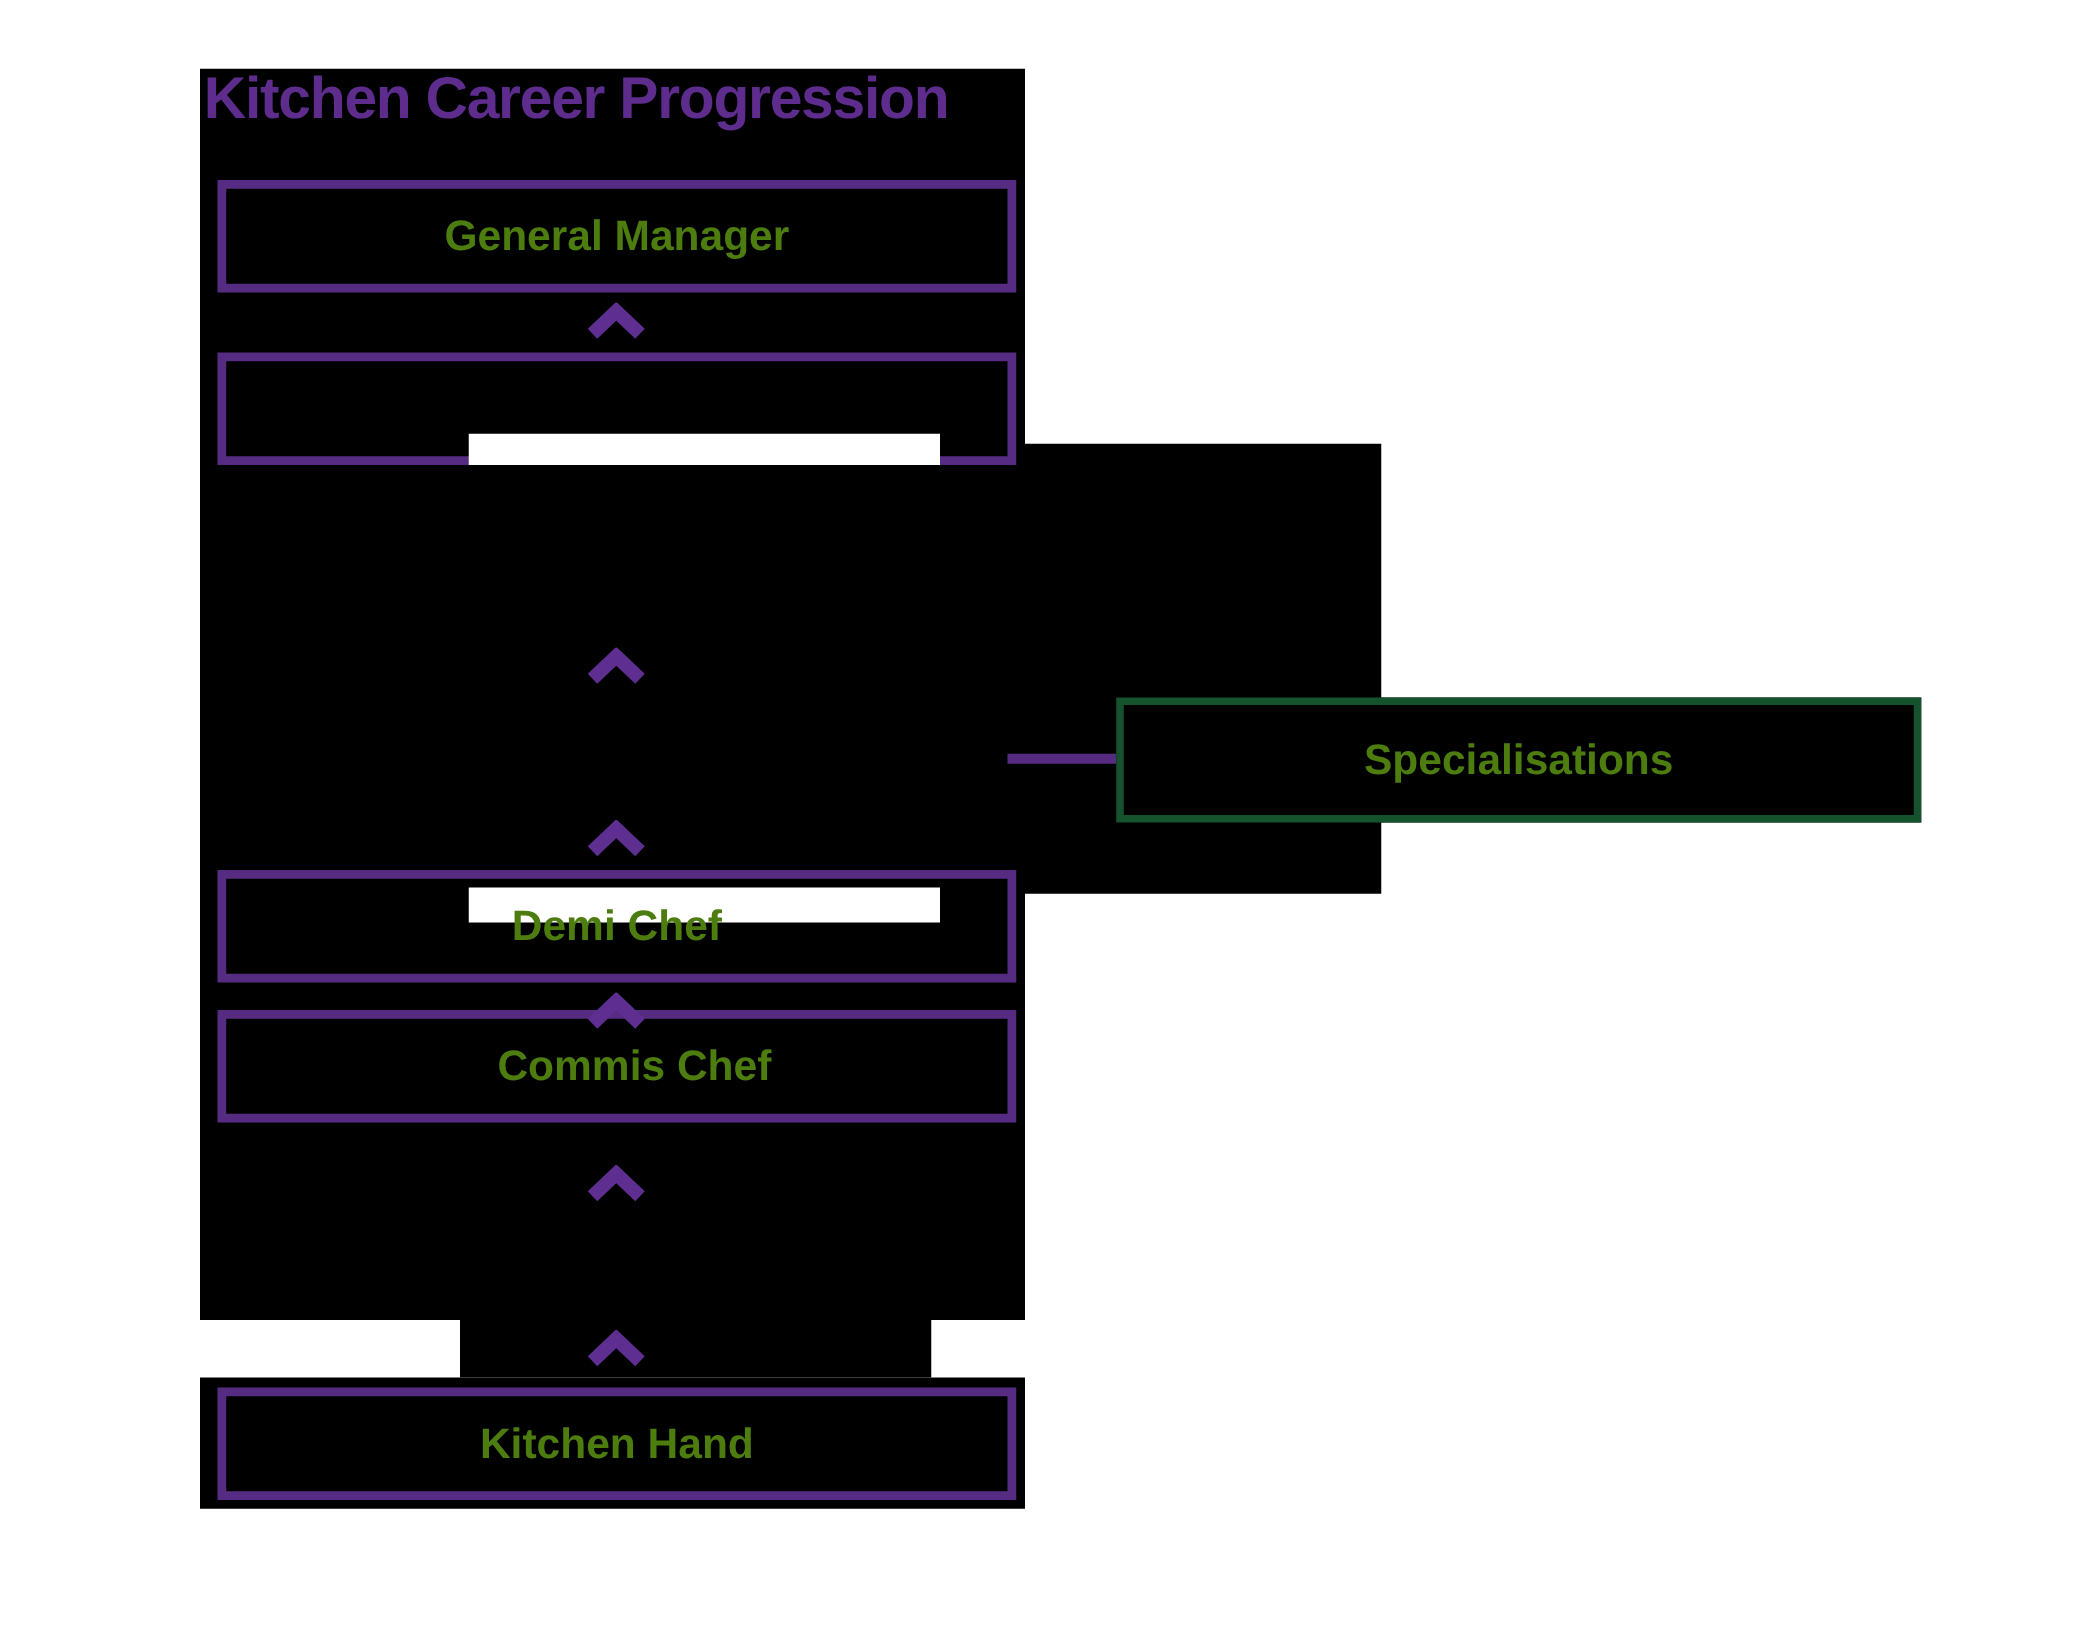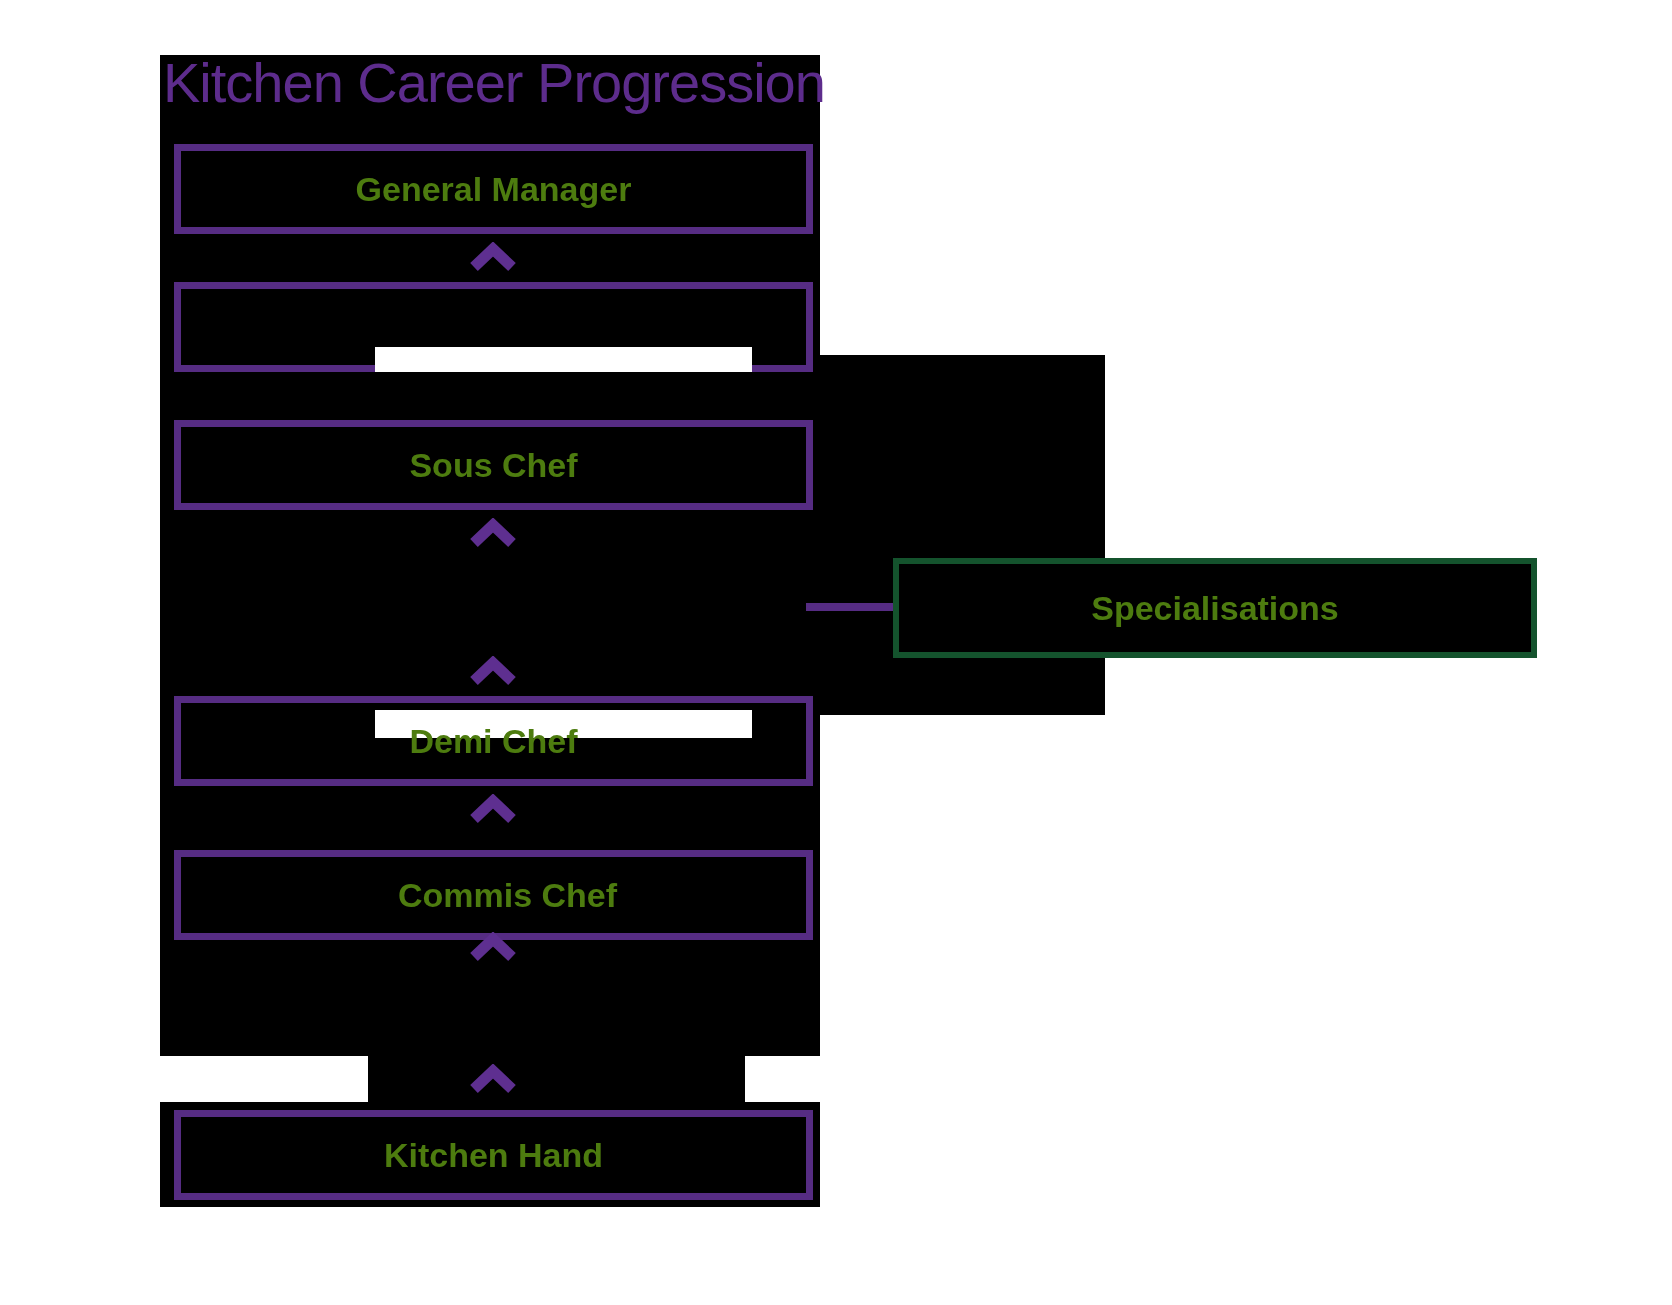--- a/index.html
+++ b/index.html
@@ -14,21 +14,21 @@
     display:flex;align-items:center;justify-content:center;z-index:3;
   }
   .box-label{
     color:#4d7c0f;font-size:34px;font-weight:700;letter-spacing:0px;
     white-space:nowrap;z-index:1;
   }
   .white-strip{position:absolute;left:194px;width:377px;background:#ffffff;z-index:0;}
   .chev{position:absolute;left:470px;width:46px;height:30px;z-index:4;color:#5e2f90;}
   .title{
     position:absolute;left:163px;top:50px;z-index:5;color:#5d2c8c;
-    font-size:56px;font-weight:400;letter-spacing:-1px;white-space:nowrap;
+    font-size:47px;font-weight:700;letter-spacing:-1px;white-space:nowrap;
   }
   .spec-box{
     position:absolute;left:893px;top:558px;width:644px;height:100px;
     background:#000000;border:6px solid #14532d;box-sizing:border-box;
     display:flex;align-items:center;justify-content:center;z-index:3;
   }
   .connector{position:absolute;left:806px;top:603px;width:94px;height:8px;background:#562c83;z-index:2;}
 </style>
 </head>
 <body>
@@ -45,31 +45,28 @@
   <div class="connector"></div>
 
   <div class="role-box" style="top:144px;">
     <span class="box-label">General Manager</span>
   </div>
 
   <div class="role-box" style="top:282px;">
     <div class="white-strip" style="top:58px;height:25px;"></div>
   </div>
 
-  <div class="role-box" style="top:420px;">
-    <span class="box-label">Sous Chef</span>
-  </div>
 
 
   <div class="role-box" style="top:696px;">
     <span class="box-label">Demi Chef</span>
     <div class="white-strip" style="top:7px;height:28px;"></div>
   </div>
 
-  <div class="role-box" style="top:850px;padding-left:28px;">
+  <div class="role-box" style="top:808px;padding-left:28px;">
     <span class="box-label">Commis Chef</span>
   </div>
 
 
   <div class="role-box" style="top:1110px;">
     <span class="box-label">Kitchen Hand</span>
   </div>
 
   <div class="spec-box">
     <span class="box-label">Specialisations</span>

